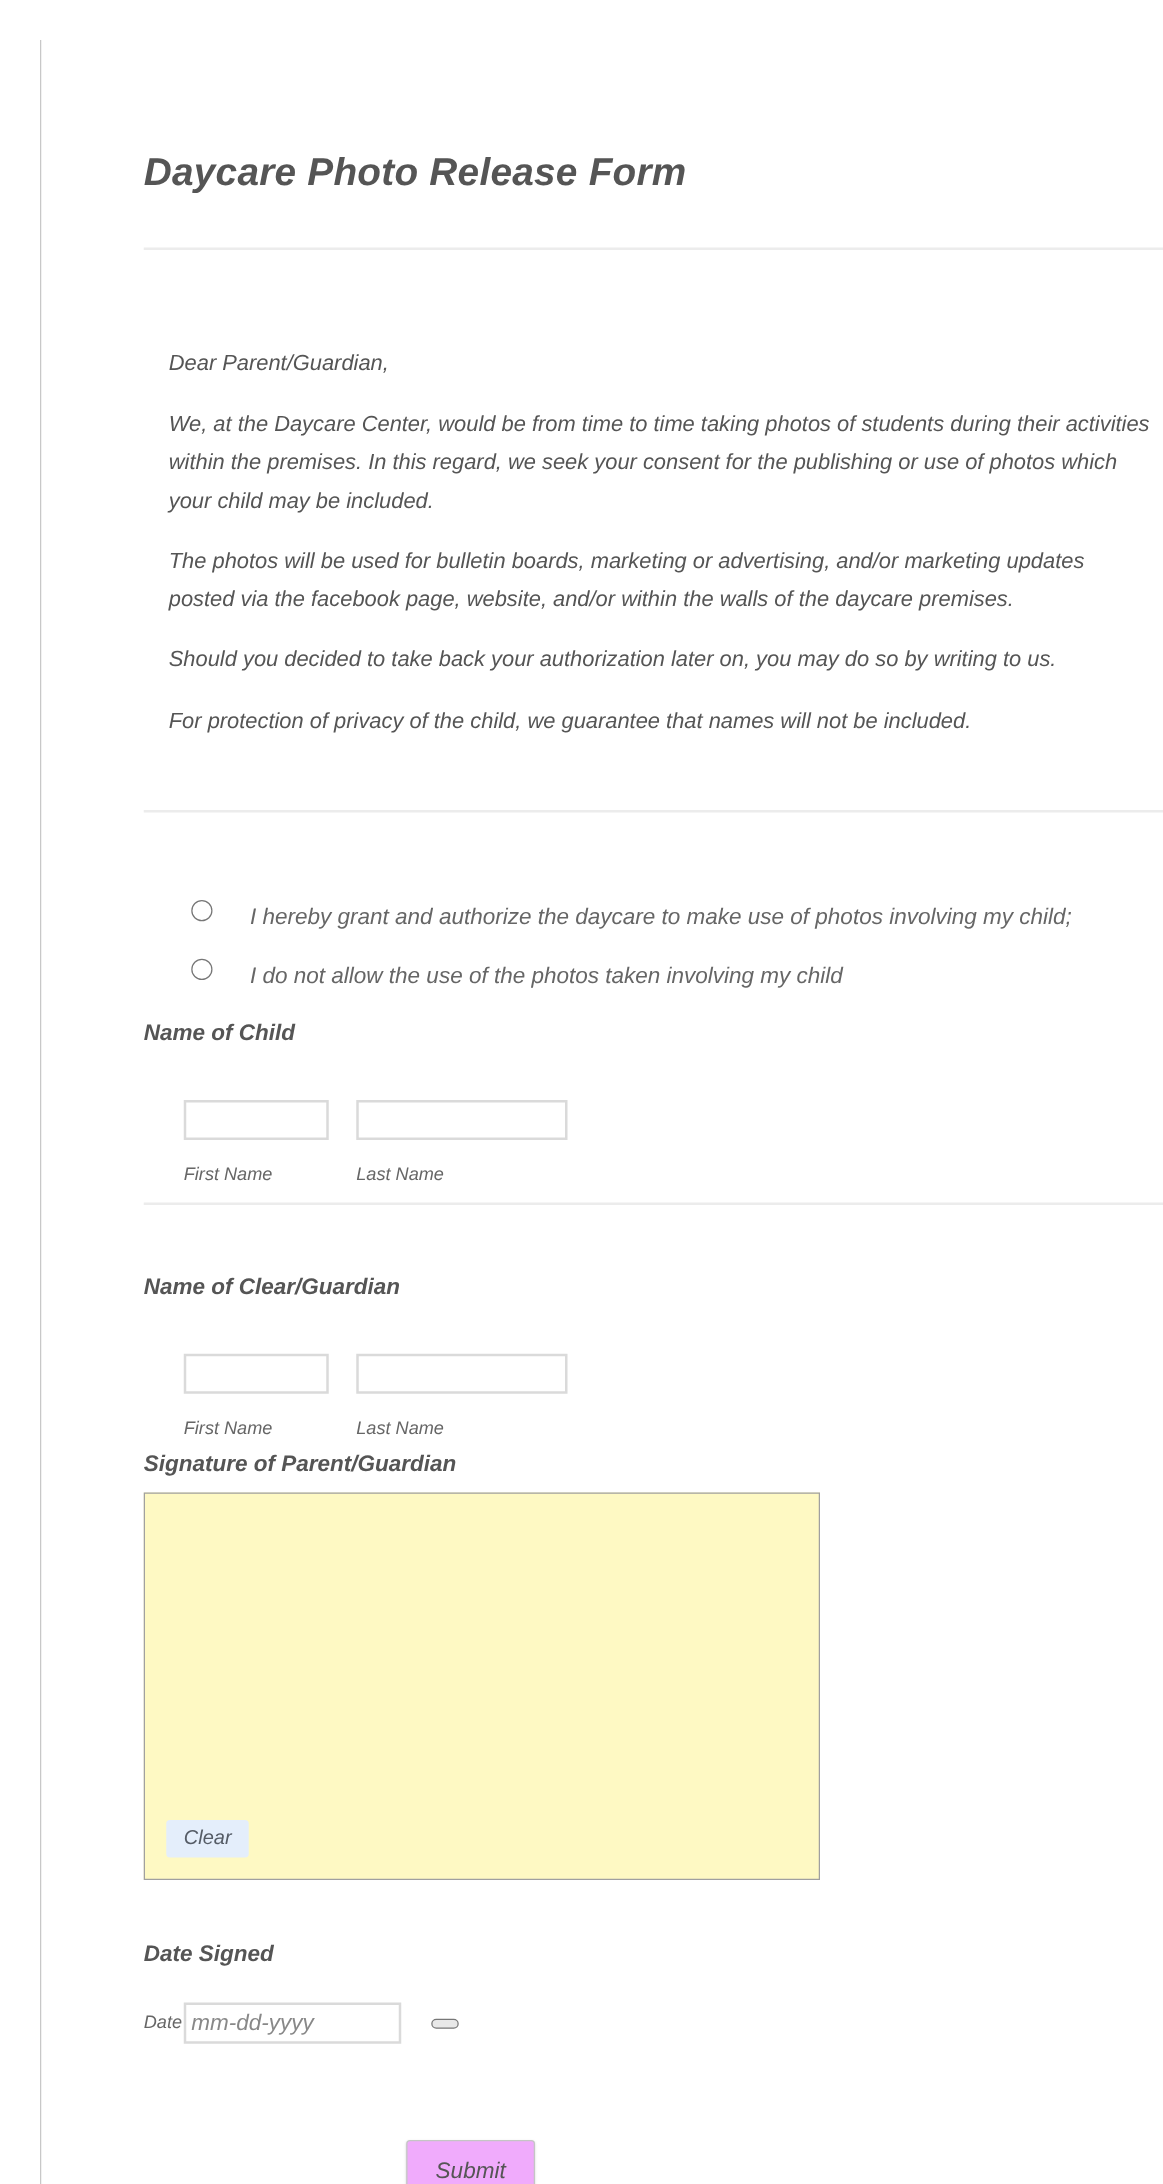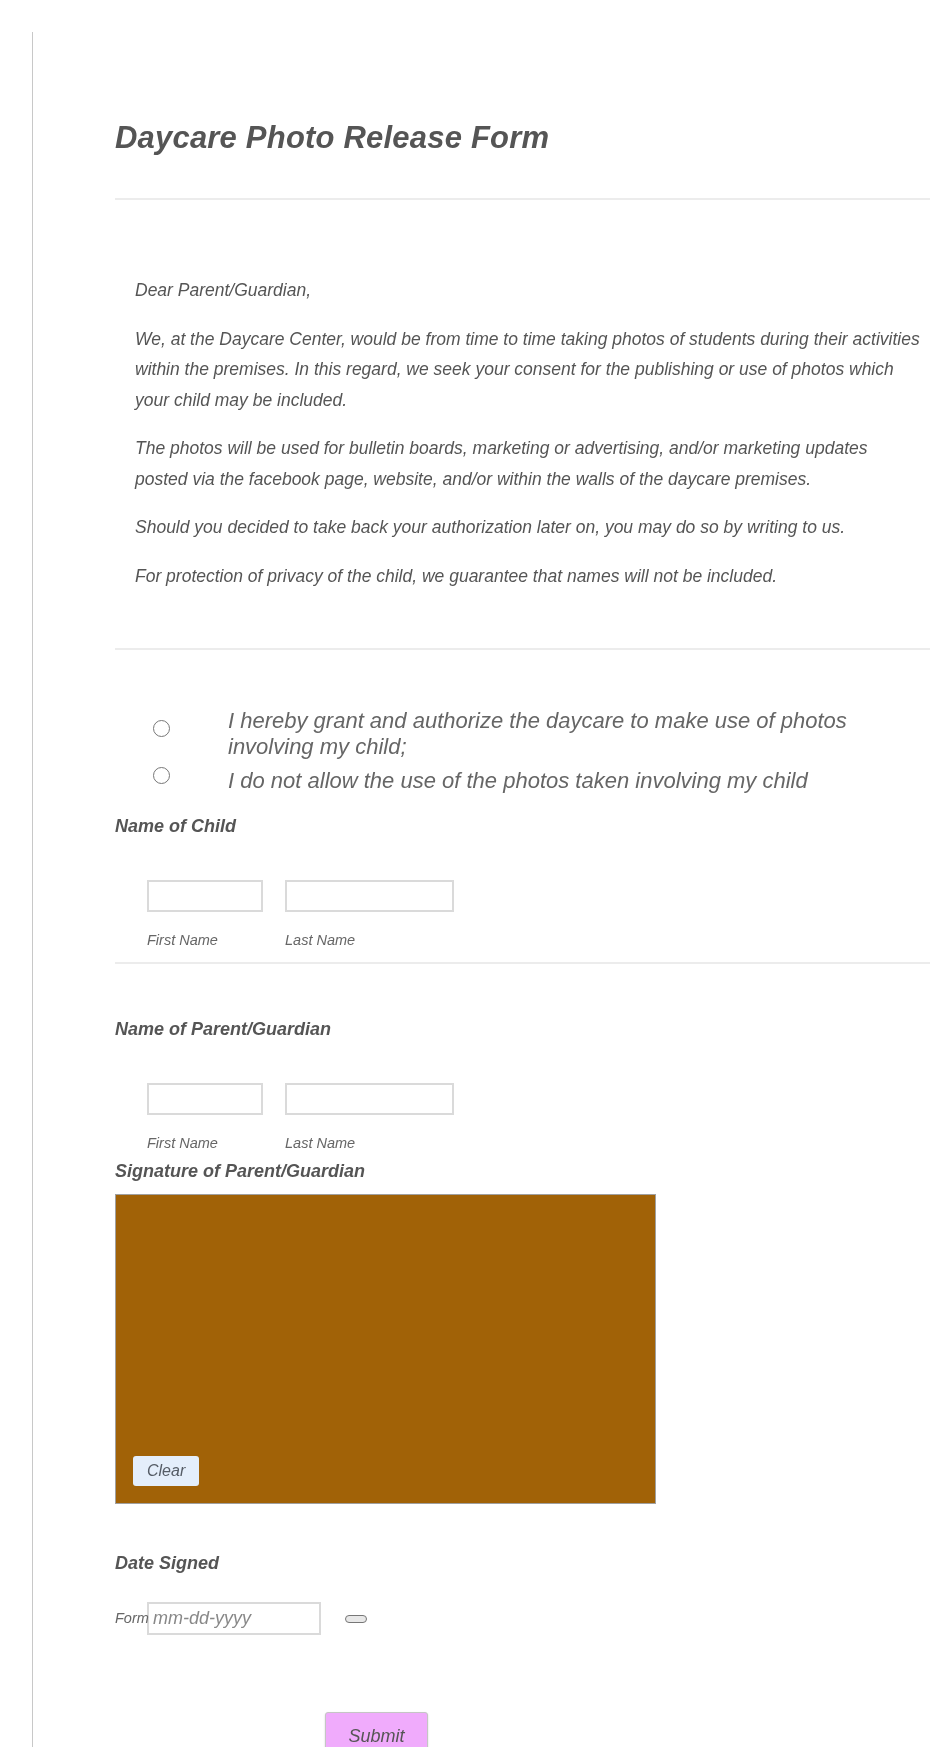--- a/index.html
+++ b/index.html
@@ -19,41 +19,41 @@
   }
   .divider {
     position: absolute; left: 0; width: 831px; height: 2px;
     background: #ececec;
   }
 
   .intro { position: absolute; left: 4px; top: 195px; width: 820px; font-size: 17.5px; line-height: 30.5px; color: #555555; }
   .intro p { margin-bottom: 18px; }
 
   .radio-group { position: absolute; left: 6px; top: 638px; }
-  .radio-row { display: flex; align-items: center; height: 31px; font-size: 22px; color: #666666; gap: 28px; }
+  .radio-row { display: flex; align-items: center; height: 31px; font-size: 18px; color: #666666; }
   .radio-circle {
     width: 17px; height: 17px; border: 1px solid #777777; border-radius: 50%;
     margin-right: 14px; margin-top: 6px; background: #ffffff; flex: none;
   }
 
   .field-label {
     position: absolute; left: 0; font-size: 18px; font-weight: bold; color: #555555; text-align: right;
   }
   .name-row { position: absolute; left: 0; display: flex; }
   .name-col { display: flex; flex-direction: column; }
   .text-input {
     height: 32px; border: 2px solid #dadada; background: #ffffff;
     font-family: "Liberation Sans", sans-serif; font-size: 16px; color: #555;
     padding: 0 5px; outline: none;
   }
   .sub-label { font-size: 14.5px; color: #666666; margin-top: 4px; }
 
   .sig-box {
     position: absolute; left: 0; top: 1130px; width: 541px; height: 310px;
-    border: 1.5px solid #a0a0a0; background: #a16207;
+    border: 1.5px solid #a0a0a0; background: #fef9c3;
   }
   .clear-btn {
     position: absolute; left: 1px; bottom: 1px;
     background: #e4eefb; border: none; border-radius: 3px;
     font-family: "Liberation Sans", sans-serif; font-size: 16px; color: #555c66;
     padding: 6px 14px 6px 14px;
   }
 
   .date-row { position: absolute; left: 16px; top: 1522px; display: flex; align-items: center; }
   .date-input {
@@ -110,21 +110,21 @@
       <span class="sub-label">First Name</span>
     </div>
     <div class="name-col" style="width:169px;">
       <input class="text-input" style="width: 169px;" type="text" value="">
       <span class="sub-label">Last Name</span>
     </div>
   </div>
 
   <div class="divider" style="top:898px"></div>
 
-  <div class="field-label" style="top:955px">Name of Parent/Guardian</div>
+  <div class="field-label" style="top:955px">Name of Clear/Guardian</div>
   <div class="name-row" style="top:987px">
     <div class="name-col" style="width:116px; margin-right:6px;">
       <input class="text-input" style="width: 116px;" type="text" value="">
       <span class="sub-label">First Name</span>
     </div>
     <div class="name-col" style="width:169px;">
       <input class="text-input" style="width: 169px;" type="text" value="">
       <span class="sub-label">Last Name</span>
     </div>
   </div>
@@ -132,17 +132,17 @@
   <div class="field-label" style="top:1097px">Signature of Parent/Guardian</div>
   <div class="sig-box">
     <button class="clear-btn">Clear</button>
   </div>
 
   <div class="field-label" style="top:1489px">Date Signed</div>
   <div class="date-row">
     <input class="date-input" type="text" placeholder="mm-dd-yyyy" style="">
     <span class="date-picker-btn"></span>
   </div>
-  <div class="sub-label" style="position:absolute; left:0; top:1558px;">Form</div>
+  <div class="sub-label" style="position:absolute; left:0; top:1558px;">Date</div>
 
   <button class="submit-btn">Submit</button>
 
 </div>
 
 </body></html>

